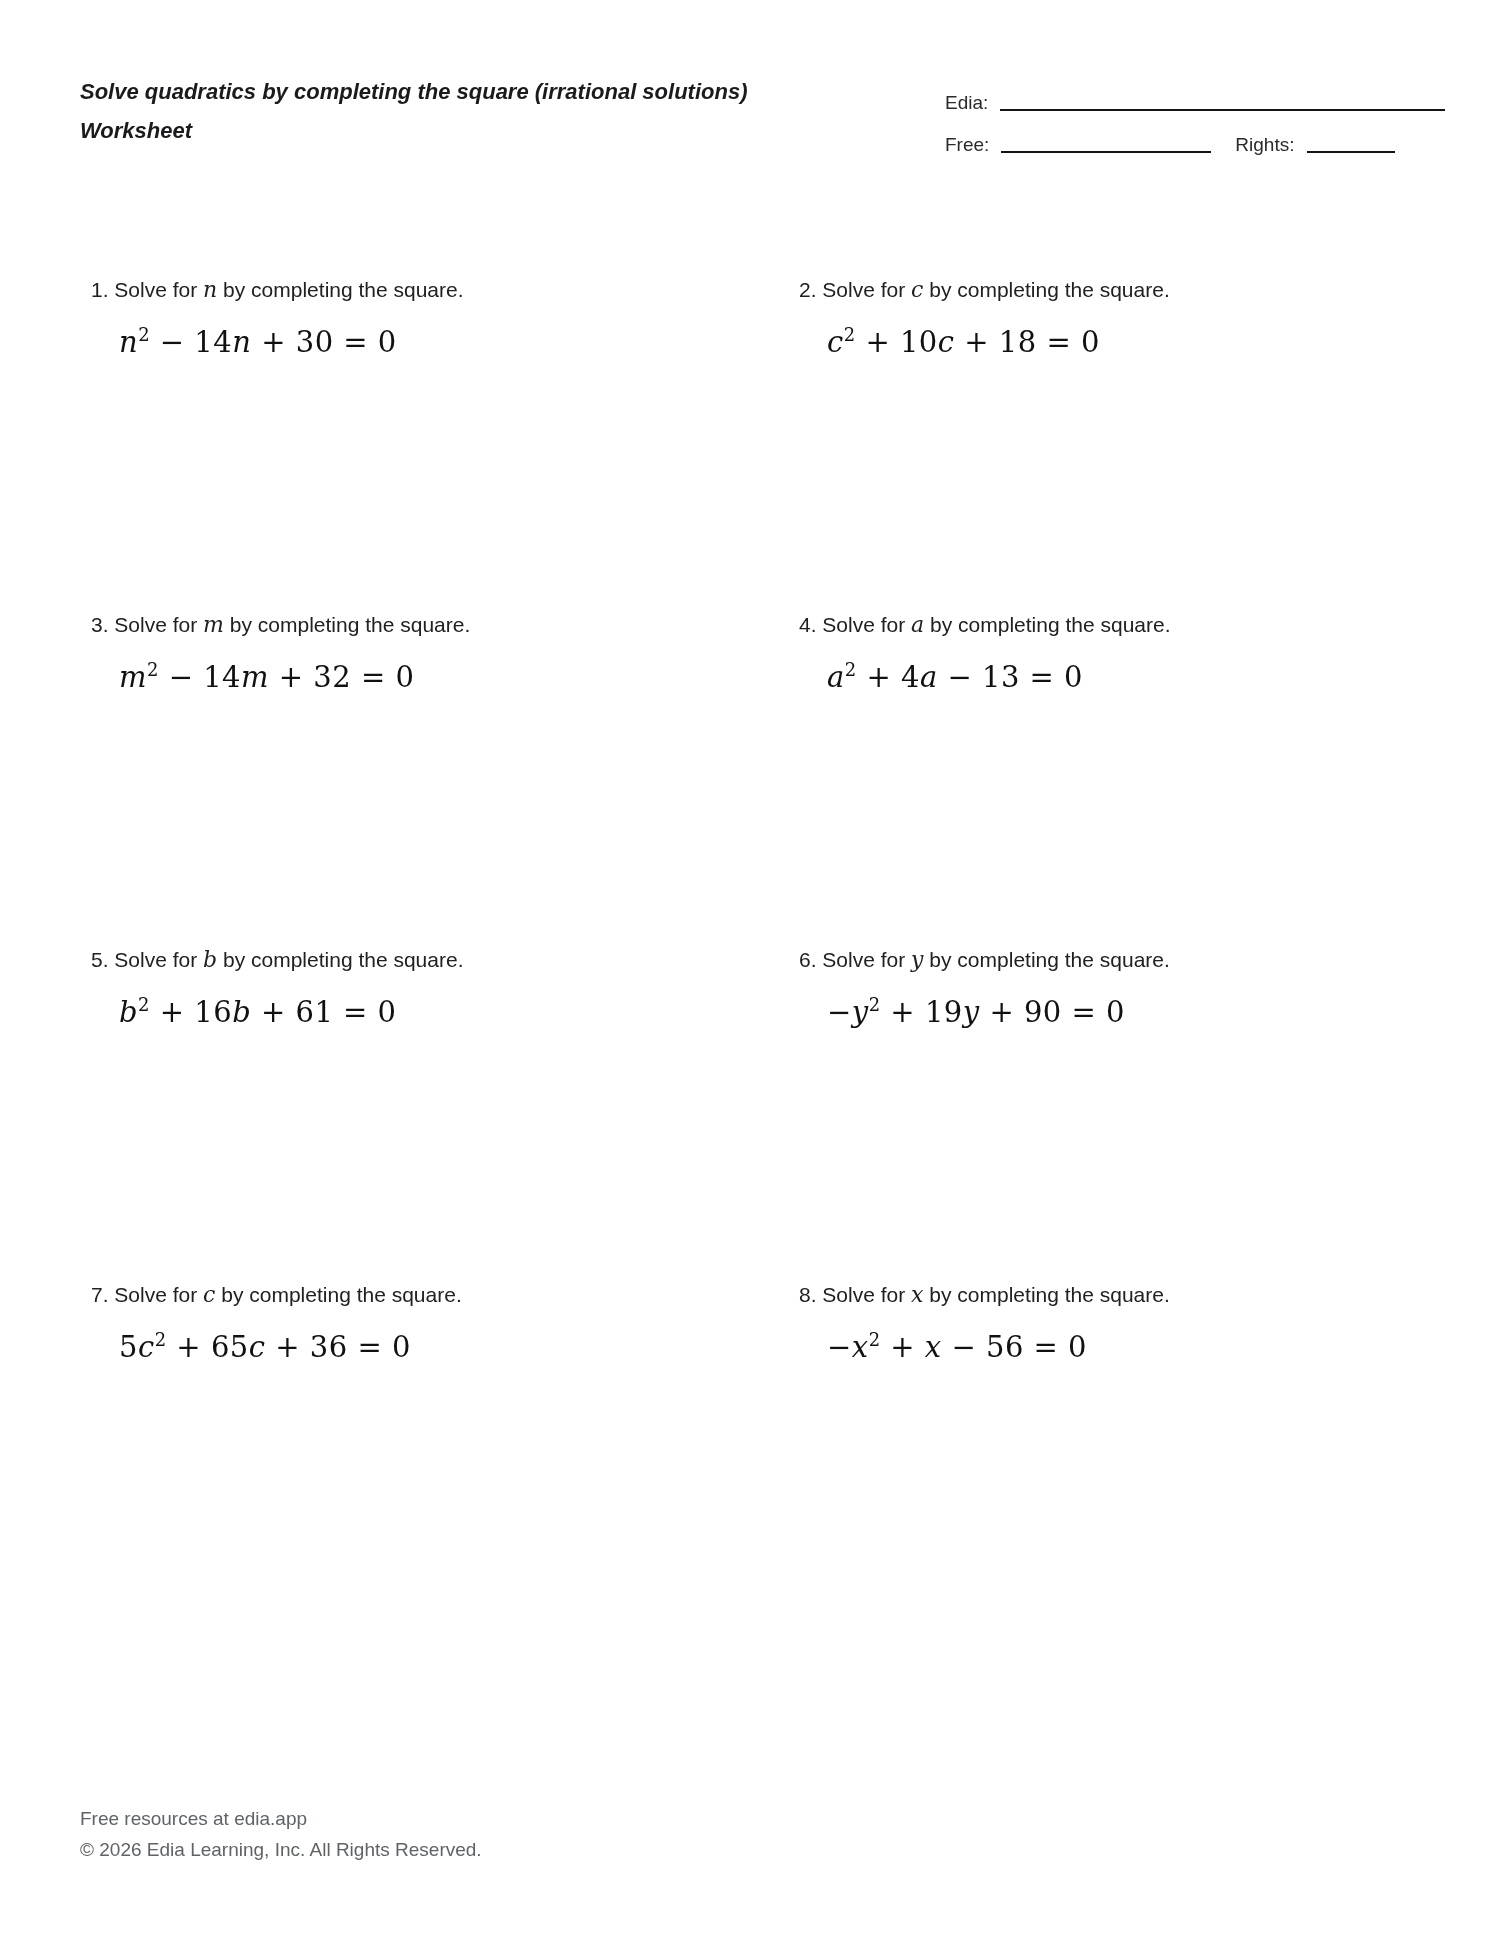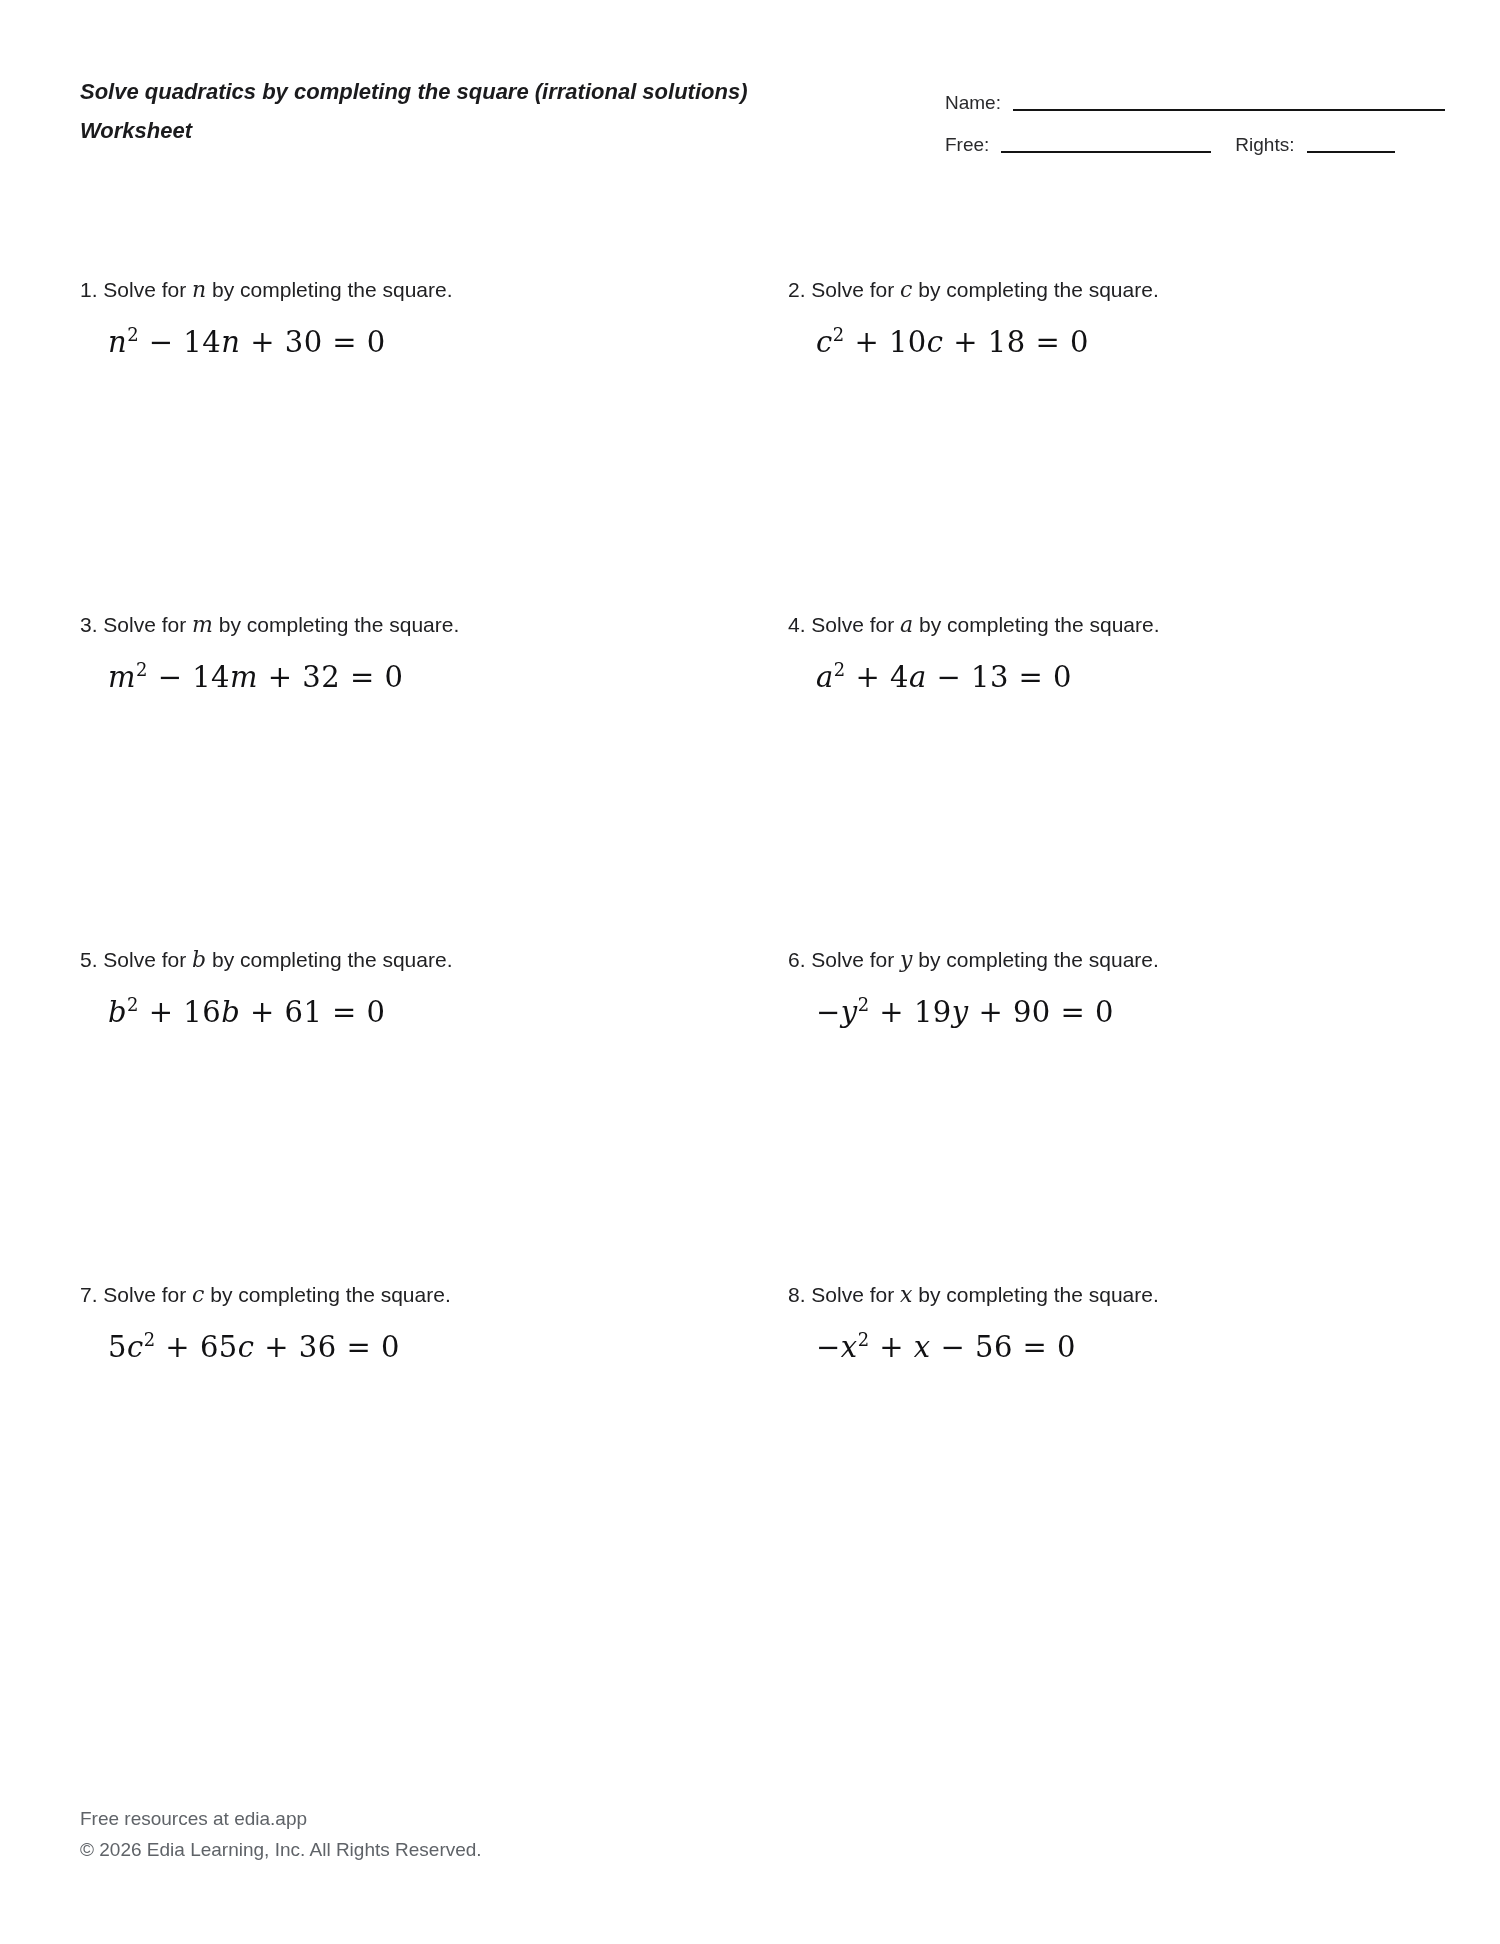--- a/index.html
+++ b/index.html
@@ -54,20 +54,21 @@
   }
   .blank-name { flex: 1; }
   .blank-date { width: 210px; }
   .blank-period { width: 88px; }
   .period-label { margin-left: 24px; }
 
   
   .problem {
     position: absolute;
     width: 660px;
+    margin-left: 11px;
   }
   .p-label {
     font-size: 21px;
     line-height: 27px;
     color: #212123;
   }
   .p-var {
     font-family: "DejaVu Serif", serif;
     font-style: italic;
     font-size: 22px;
@@ -104,21 +105,21 @@
 
 <div class="page">
 
   <div class="title-block">
     <div class="title-line">Solve quadratics by completing the square (irrational solutions)</div>
     <div class="title-line">Worksheet</div>
   </div>
 
   <div class="fields-block">
     <div class="field-row">
-      <span class="field-label">Name:</span>
+      <span class="field-label">Edia:</span>
       <span class="blank blank-name"></span>
     </div>
     <div class="field-row">
       <span class="field-label">Free:</span>
       <span class="blank blank-date"></span>
       <span class="field-label period-label">Rights:</span>
       <span class="blank blank-period"></span>
     </div>
   </div>
 

